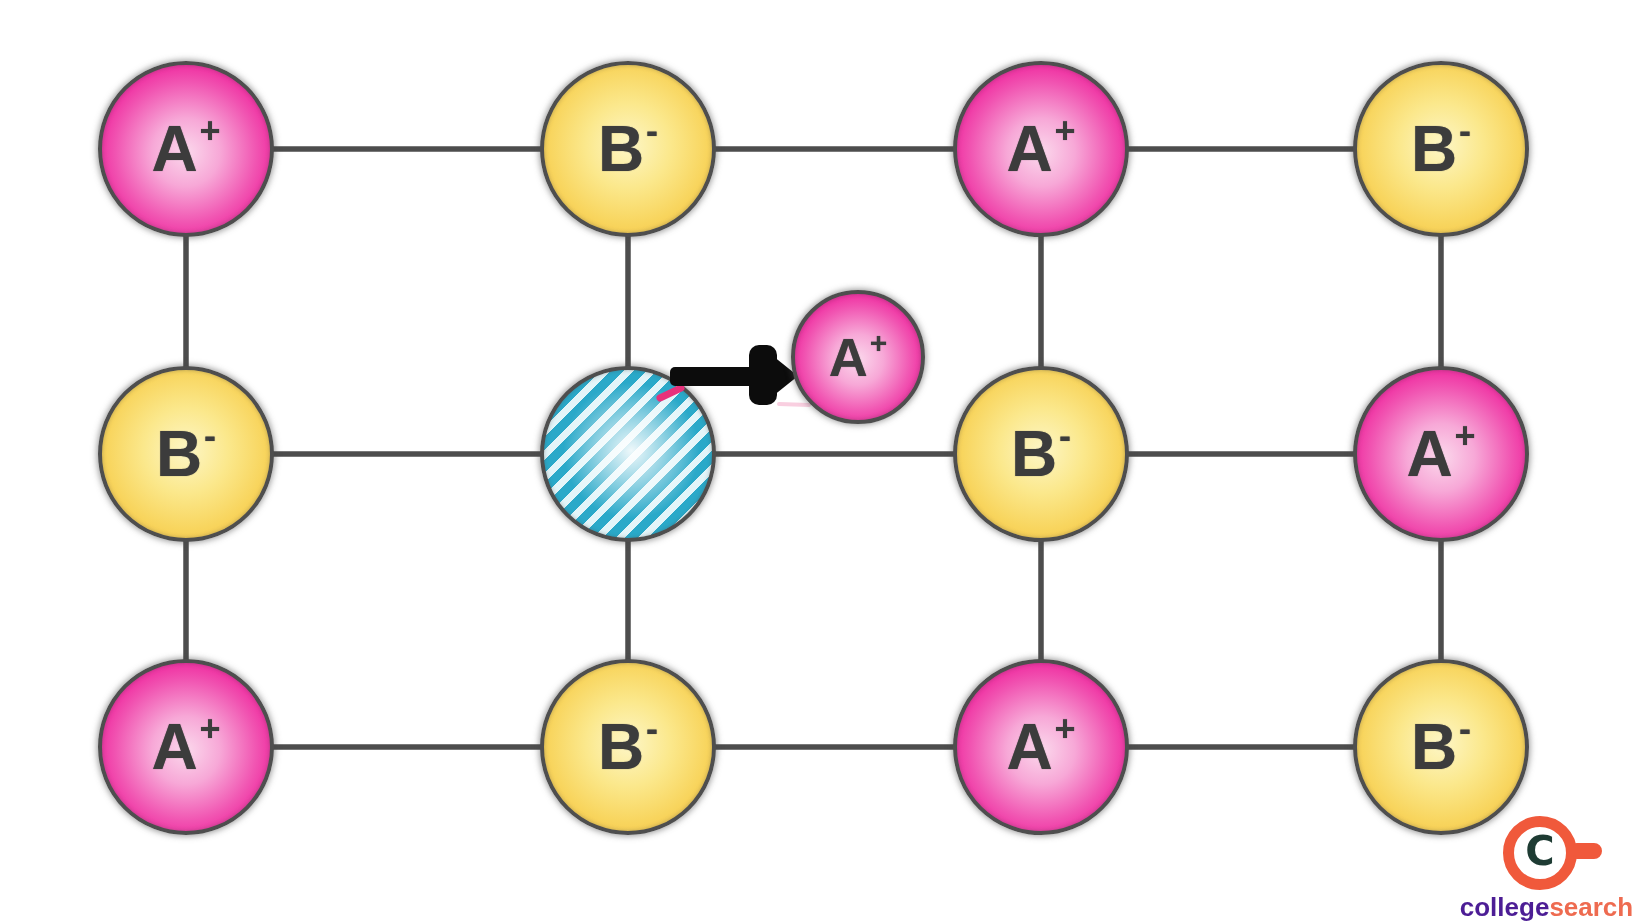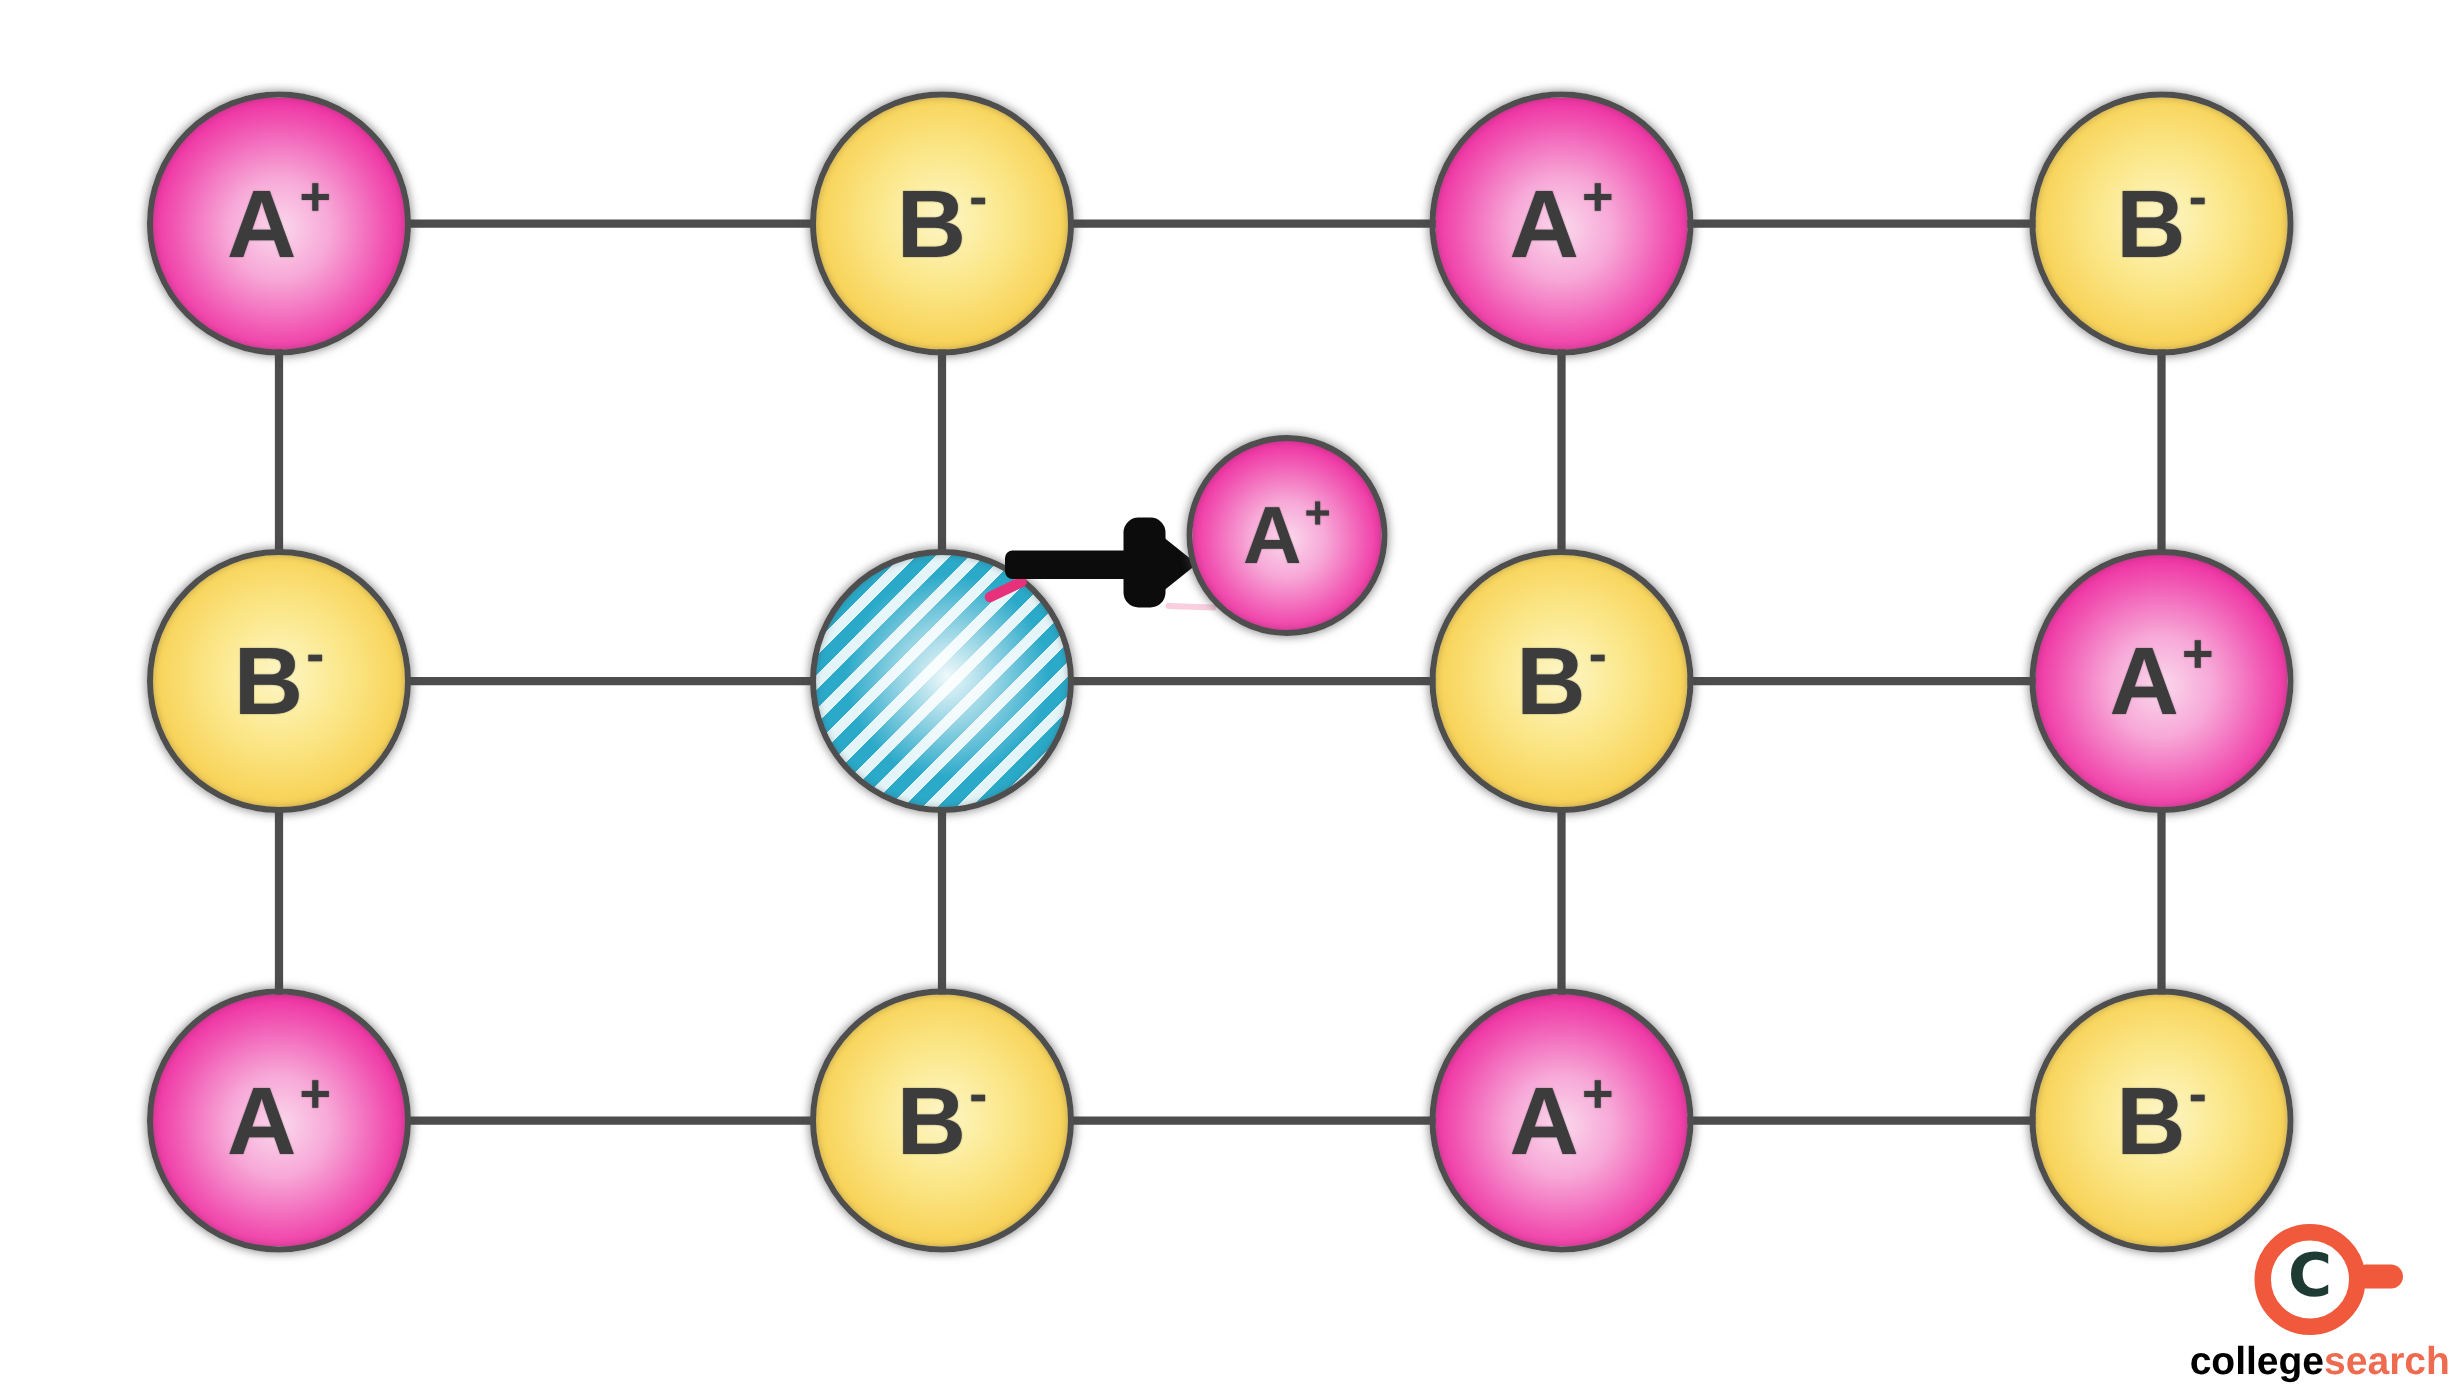--- a/index.html
+++ b/index.html
@@ -47,21 +47,21 @@
   }
   .logo-c{font-family:"DejaVu Sans",sans-serif;font-weight:bold;font-size:40px;color:#1e3b33;transform:translateY(-2px);}
   .logo-handle{
     position:absolute;left:1573px;top:843px;width:29px;height:16px;
     background:#f0593b;border-radius:4px 8px 8px 4px;
   }
   .logo-word{
     position:absolute;left:1459px;top:892px;width:175px;text-align:center;
     font-size:26px;font-weight:bold;letter-spacing:0;white-space:nowrap;
   }
-  .logo-word .w1{color:#000000;}
+  .logo-word .w1{color:#4c1d95;}
   .logo-word .w2{color:#ee6b50;margin-top:48px;}
 </style>
 </head>
 <body>
 
 <div class="canvas">
 
   <svg id="grid-svg" width="1640" height="924">
       <line x1="186" y1="149" x2="1441" y2="149" stroke="#4d4d4d" stroke-width="5.5"></line>
       <line x1="186" y1="454" x2="1441" y2="454" stroke="#4d4d4d" stroke-width="5.5"></line>

